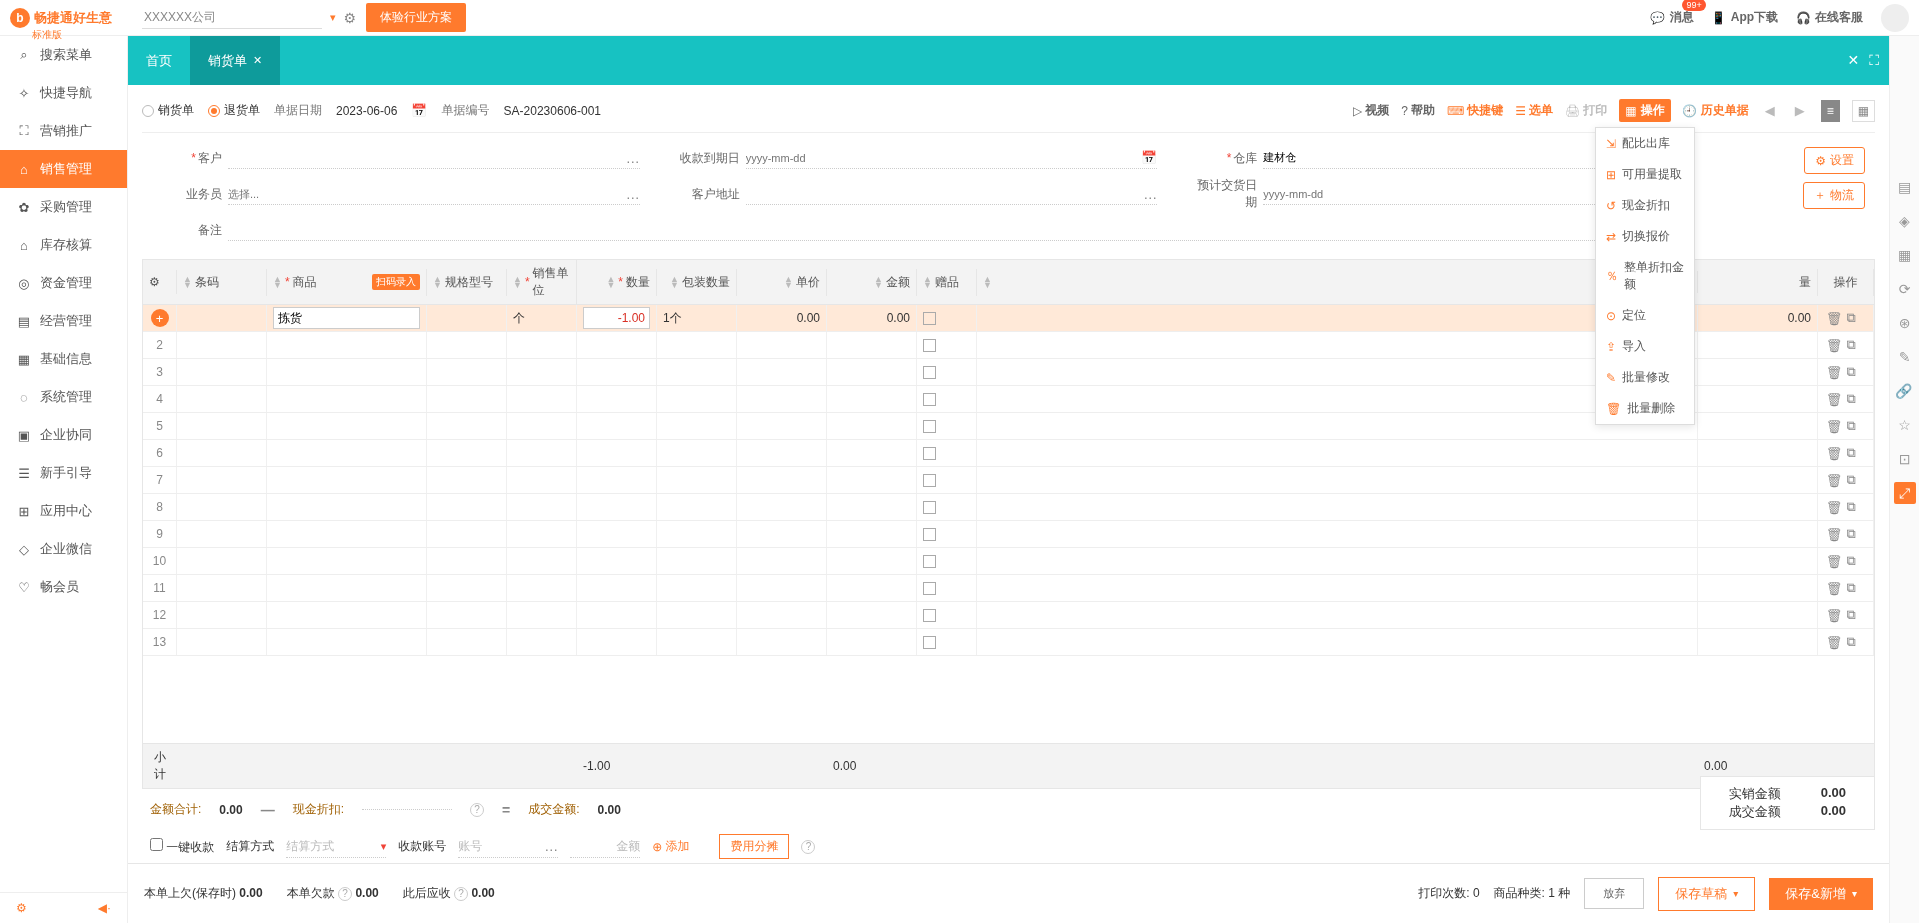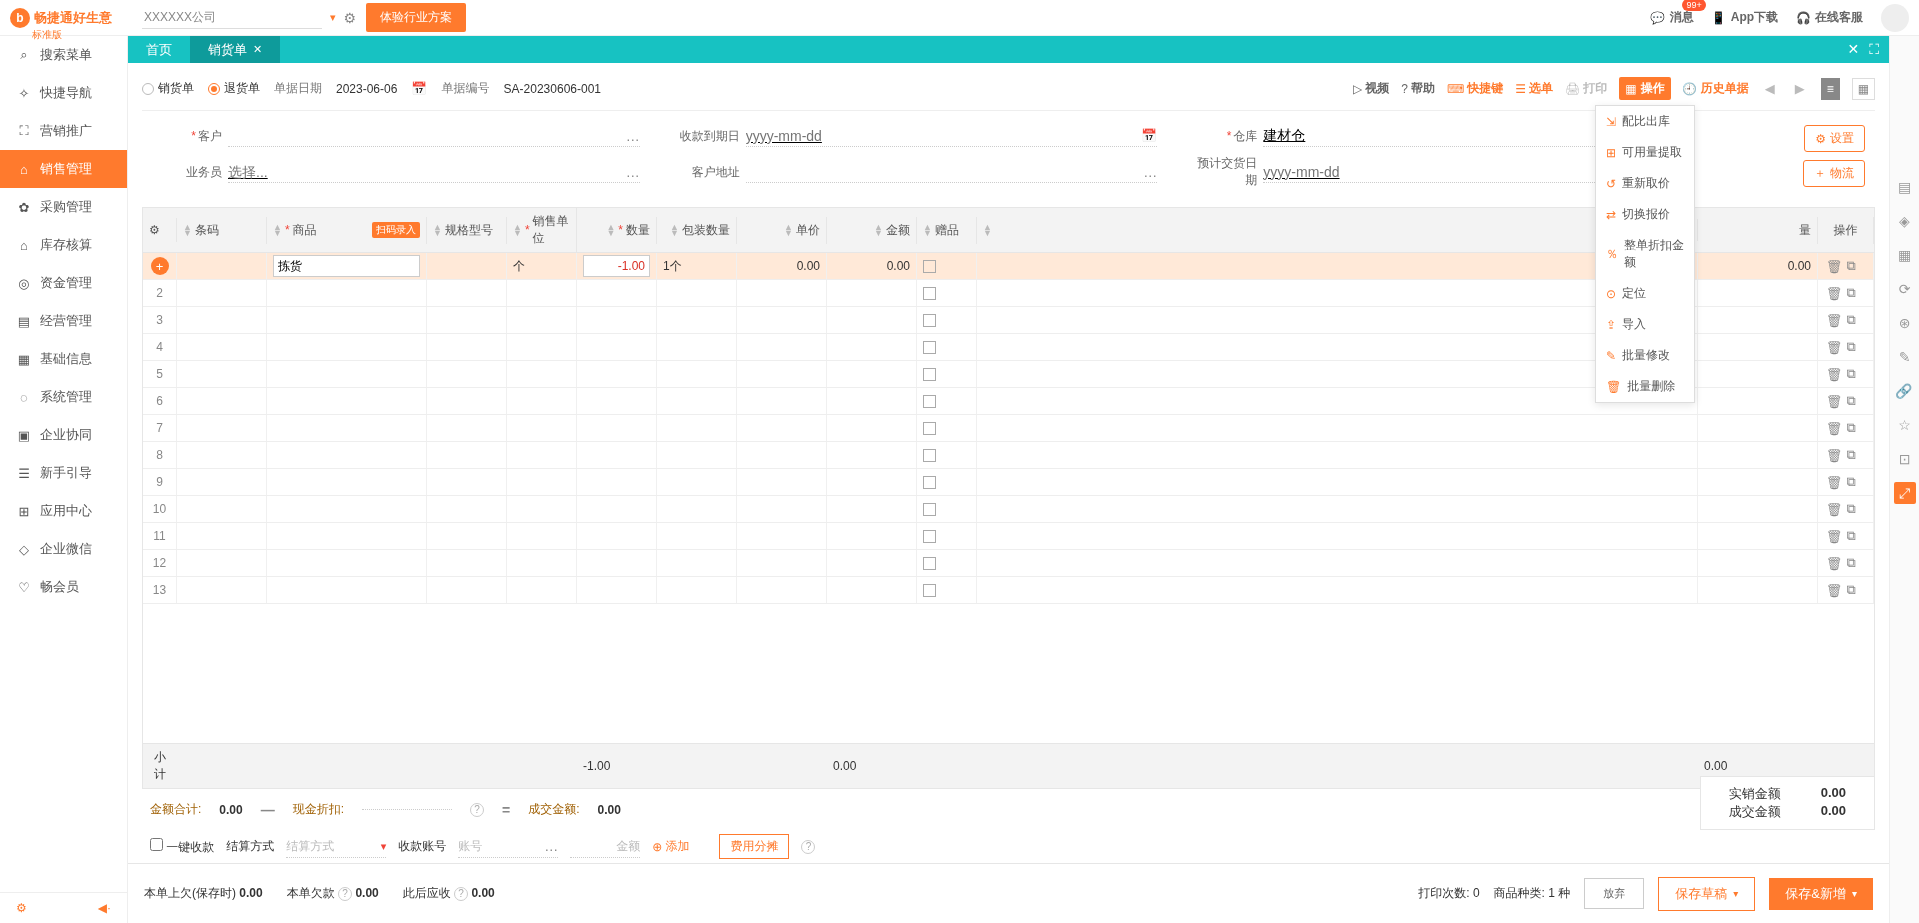--- a/index.html
+++ b/index.html
@@ -23,21 +23,21 @@
   
   .layout { display:flex; height:calc(100vh - 36px); }
   
   .sidebar { width:128px; background:#fff; border-right:1px solid #eee; display:flex; flex-direction:column; }
   .side-item { display:flex; align-items:center; gap:8px; padding:10px 16px; cursor:pointer; color:#555; font-size:13px; }
   .side-item.active { background:#ff7a2d; color:#fff; }
   .side-ico { width:16px; text-align:center; font-size:13px; }
   .side-foot { margin-top:auto; display:flex; justify-content:space-between; padding:8px 16px; border-top:1px solid #eee; color:#ff7a2d; }
   
   .main { flex:1; display:flex; flex-direction:column; min-width:0; }
-  .tabbar { height:27px; background:#17c2c2; display:flex; align-items:center; }
+  .tabbar { height:49px; background:#17c2c2; display:flex; align-items:center; }
   .tab { padding:0 18px; height:100%; display:flex; align-items:center; color:#fff; font-size:13px; cursor:pointer; gap:6px;}
   .tab.active { background:#0e9b9b; }
   .tab-close { font-size:11px; }
   .tabbar-right { margin-left:auto; display:flex; gap:10px; padding-right:10px; color:#fff; }
   .tabbar-right span { cursor:pointer; font-size:14px; }
   
   .content { flex:1; padding:10px 14px 0 14px; display:flex; flex-direction:column; background:#fff; overflow:hidden; position:relative; }
   .docline { display:flex; align-items:center; gap:14px; padding:4px 0 10px 0; border-bottom:1px solid #eee; }
   .radio { display:flex; align-items:center; gap:4px; cursor:pointer; }
   .radio-dot { width:12px; height:12px; border:1px solid #bbb; border-radius:50%; display:inline-block; position:relative; }
@@ -52,21 +52,21 @@
   .tag-op { background:#ff7a2d; color:#fff; padding:3px 6px; border-radius:2px; display:flex; align-items:center; gap:4px; font-size:12px; cursor:pointer;}
   .arrow-nav { color:#bbb; cursor:pointer; font-size:13px; padding:0 4px;}
   .vt { border:1px solid #ddd; padding:3px 5px; cursor:pointer; color:#888; display:flex; align-items:center;}
   .vt.act { background:#888; color:#fff; border-color:#888;}
   
   .form { display:grid; grid-template-columns: repeat(3, 1fr) 160px; gap:8px 30px; padding:14px 10px; }
   .fld { display:flex; align-items:center; gap:6px; }
   .fld-lbl { width:70px; text-align:right; color:#666; font-size:12px; }
   .req::before { content:"*"; color:#f04438; margin-right:2px; }
   .fld-ctl { flex:1; border-bottom:1px dotted #ccc; min-height:22px; display:flex; align-items:center; padding:2px 0; position:relative;}
-  .fld-ctl input { border:none; width:100%; font-size:14px; outline:none;text-decoration:underline; }
+  .fld-ctl input { border:none; width:100%; font-size:11px; outline:none; }
   .dots { color:#888; font-size:14px; cursor:pointer; }
   .btn-outline { border:1px solid #ff7a2d; color:#ff7a2d; background:#fff; padding:4px 10px; font-size:12px; display:flex; align-items:center; gap:4px; cursor:pointer; border-radius:3px;}
   .side-actions { display:flex; flex-direction:column; gap:8px; align-items:flex-end; }
   
   .tbl-wrap { flex:1; border:1px solid #e6e6e6; overflow:hidden; display:flex; flex-direction:column; margin-top:4px;}
   .tbl-head, .tbl-row, .tbl-foot { display:grid; grid-template-columns: 34px 90px 160px 80px 70px 80px 80px 90px 90px 60px 1fr 120px 56px; align-items:center; min-height:26px; }
   .tbl-head { background:#f3f3f3; border-bottom:1px solid #e6e6e6; font-size:12px; color:#555; }
   .tbl-head > div { padding:5px 6px; border-right:1px solid #e6e6e6; display:flex; align-items:center; gap:3px; justify-content:flex-start; }
   .tbl-head > div.r { justify-content:flex-end; }
   .sort { color:#bbb; font-size:9px; display:flex; flex-direction:column; line-height:6px;}
@@ -257,21 +257,21 @@
               <div>
                 <span class="di">⇲</span>
                 <span>配比出库</span>
               </div>
               <div>
                 <span class="di">⊞</span>
                 <span>可用量提取</span>
               </div>
               <div>
                 <span class="di">↺</span>
-                <span>重新取价</span>
+                <span>现金折扣</span>
               </div>
               <div>
                 <span class="di">⇄</span>
                 <span>切换报价</span>
               </div>
               <div>
                 <span class="di">％</span>
                 <span>整单折扣金额</span>
               </div>
               <div>
@@ -332,20 +332,26 @@
             <div class="fld-ctl">
               <input style="">
               <span class="dots">…</span>
             </div>
           </div>
         <div class="fld">
             <span class="fld-lbl">预计交货日期</span>
             <div class="fld-ctl">
               <input placeholder="yyyy-mm-dd" style="">
               <span class="cal-ico">📅</span>
+            </div>
+          </div>
+        <div class="fld" style="grid-column:1/4">
+            <span class="fld-lbl">备注</span>
+            <div class="fld-ctl">
+              <input style="">
             </div>
           </div>
       </div>
 
       <div class="tbl-wrap">
         <div class="tbl-head">
           <div>⚙</div>
           <div>
               <span class="sort">▲<br>▼</span>
               <span>条码</span>

